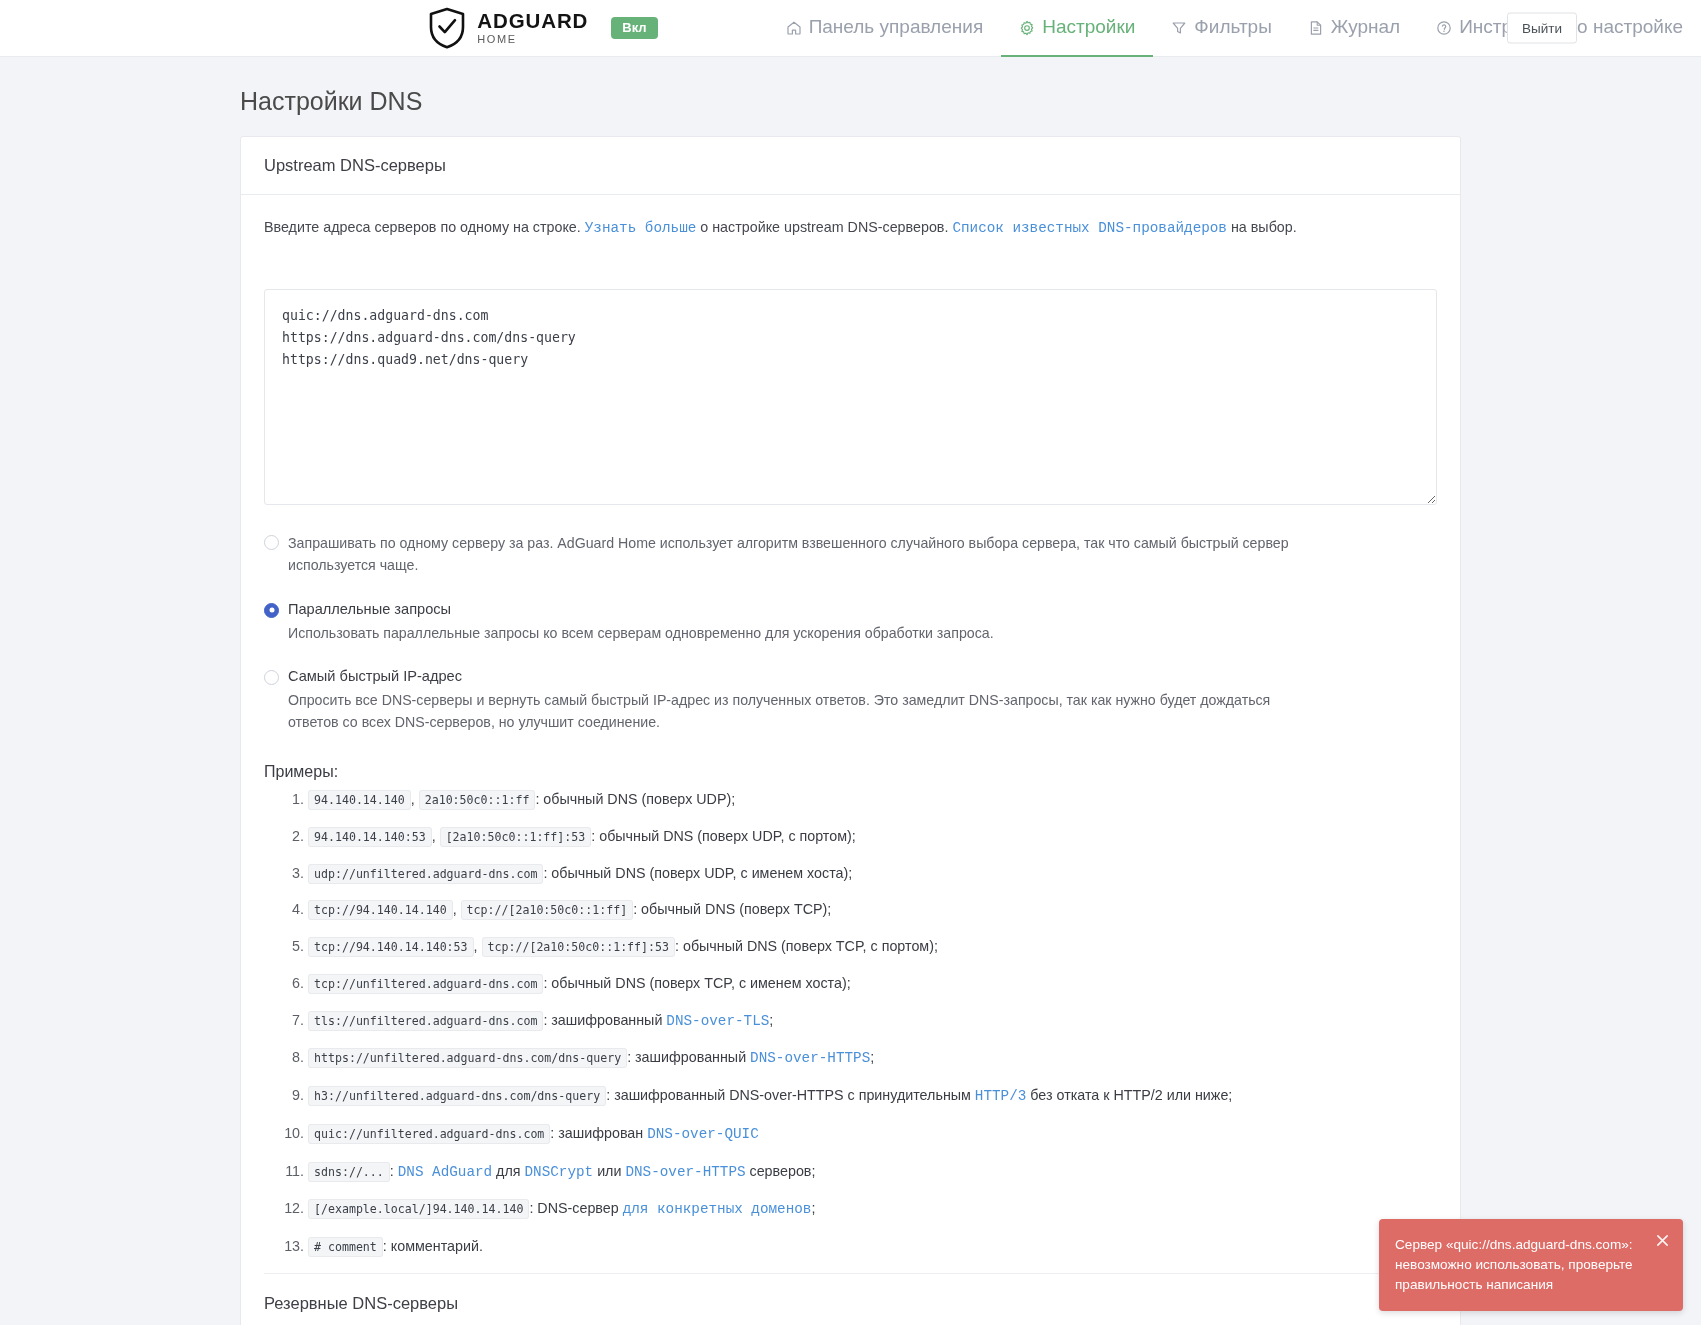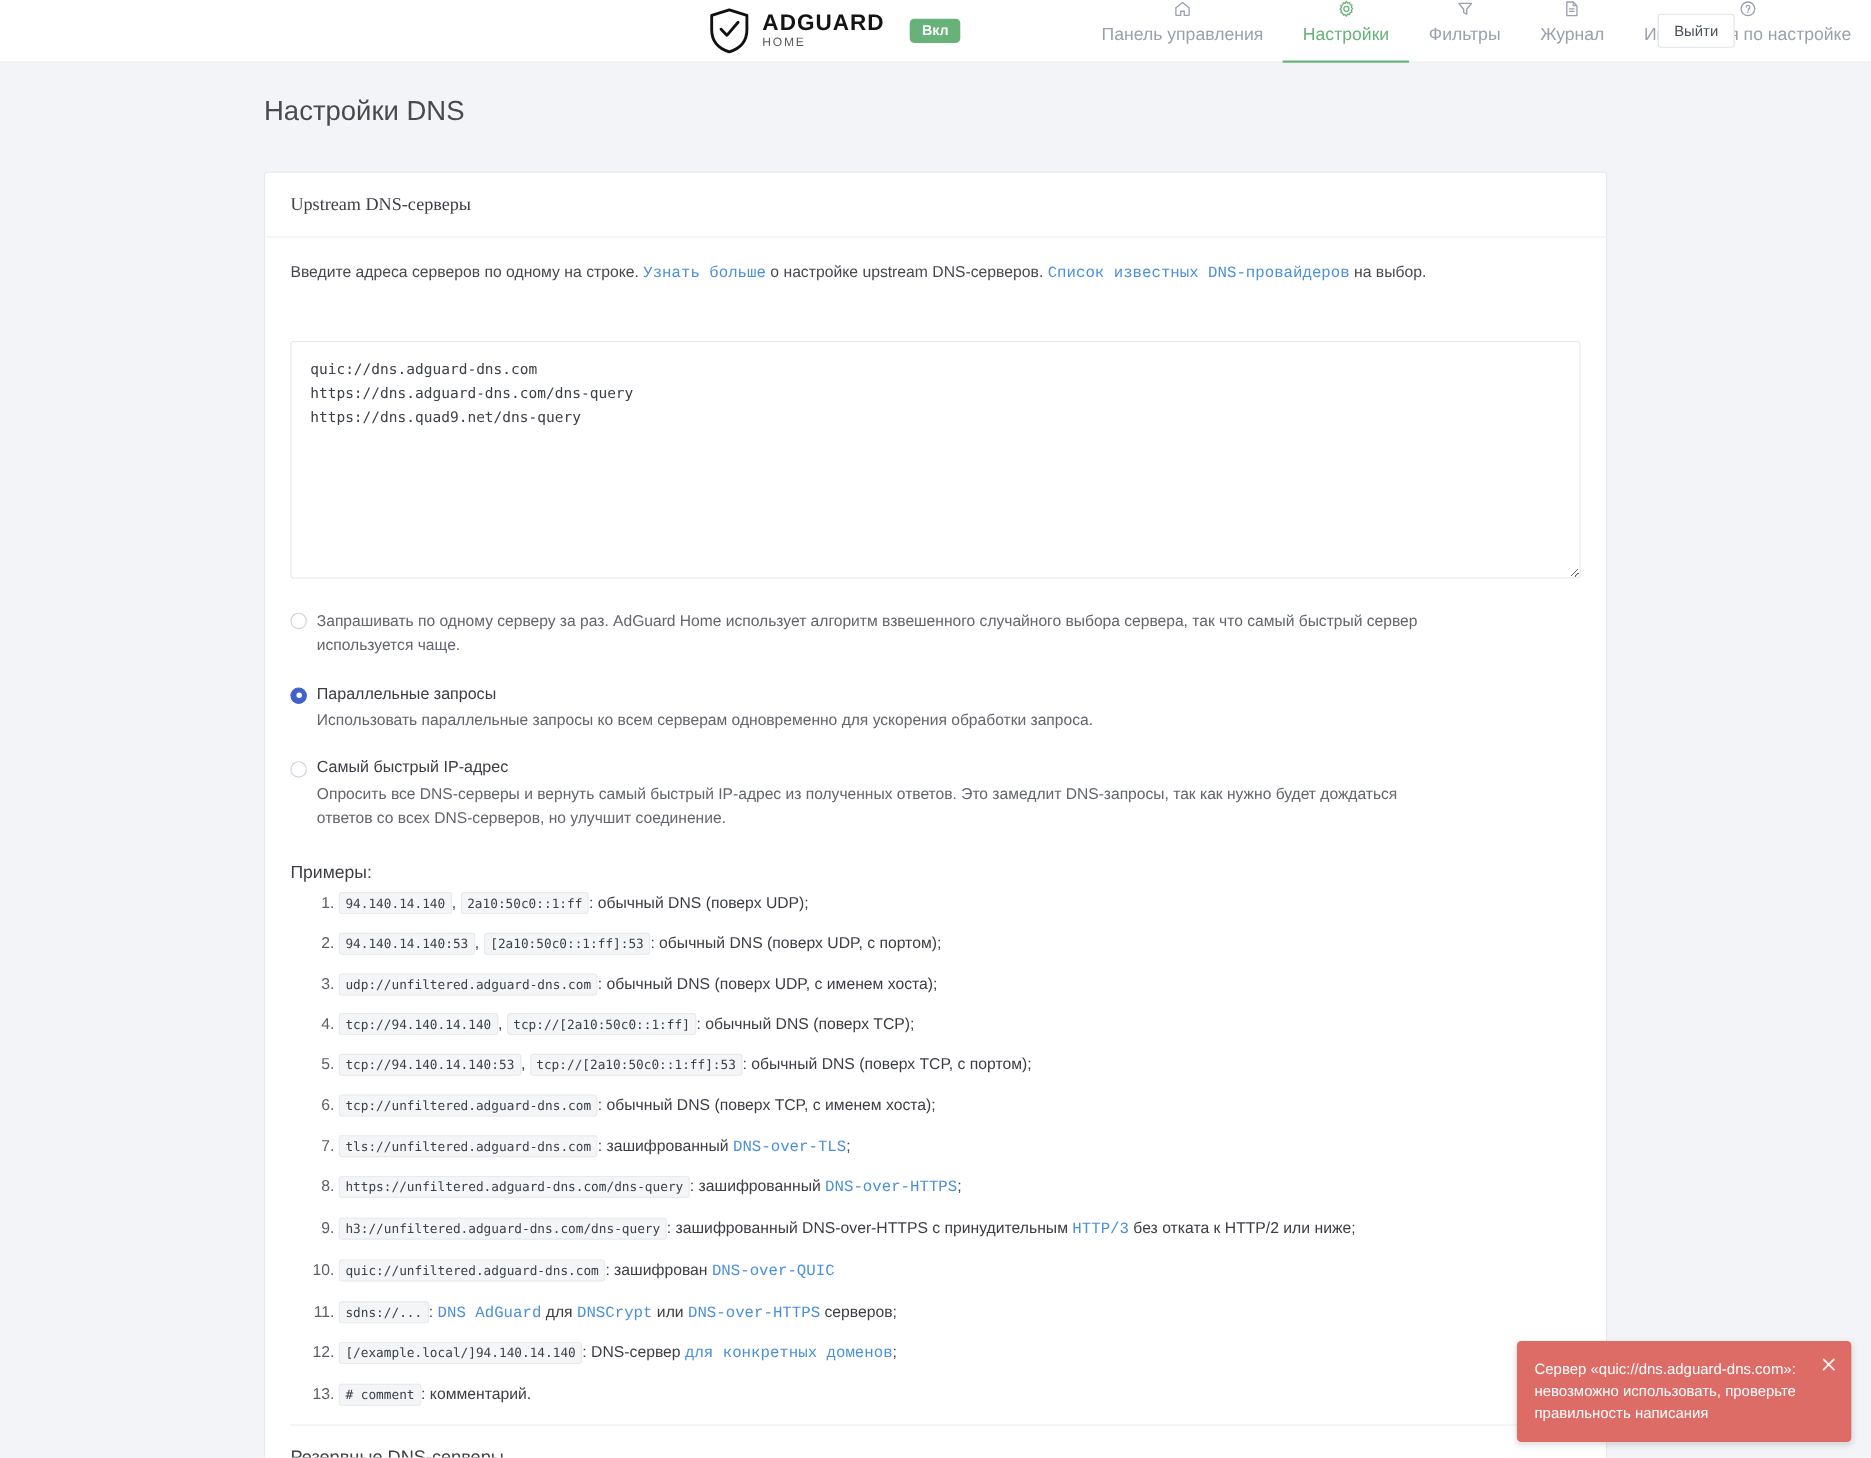--- a/index.html
+++ b/index.html
@@ -43,56 +43,55 @@
     line-height: 1.15;
   }
 
   .nav {
     display: flex; align-items: center; gap: 0;
     margin-left: 110px;
     height: 57px;
   }
   .nav-item {
     display: flex; align-items: center; gap: 7px;
-    color: #9aa0ac; font-size: 16px;
+    color: #9aa0ac; font-size: 19px;
     height: 57px; padding: 0 18px;
     text-decoration: none;
     border-bottom: 2px solid transparent;
     cursor: pointer;
     white-space: nowrap;
-    flex-direction: column;
   }
   .nav-item.active { color: #67b279; border-bottom-color: #67b279; }
   .nav-icon { width: 16px; height: 16px; display: inline-block; flex: 0 0 16px; }
 
   .logout-btn {
     position: absolute; right: 0px; top: 50%; transform: translateY(-50%);
     margin-right: 124px;
     border: 1px solid #dfe2e6; background: #fff;
     color: #495057; font-size: 13.5px;
     padding: 7px 14px; border-radius: 3px; cursor: pointer;
     font-family: inherit;
   }
 
   
   .page { padding: 0 240px; }
   .page-title {
     font-size: 25px; color: #4a4a4a; font-weight: 400;
-    margin: 30px 0 40px 0;
+    margin: 30px 0 20px 0;
   }
 
   .card {
     background: #fff;
     border: 1px solid #e7e9ee;
     border-radius: 3px;
   }
   .card-header {
     padding: 19px 23px;
     border-bottom: 1px solid #e9ecef;
-    font-size: 16.5px; color: #3f4047; font-weight: 400; font-family: Liberation Serif, serif;
+    font-size: 16.5px; color: #3f4047; font-weight: 400;
   }
   .card-body { padding: 22px 23px 24px 23px; }
 
   .intro { font-size: 14.3px; color: #46484f; margin-bottom: 14px; line-height: 1.5; }
   a.link { color: #4a90d9; text-decoration: none; cursor: pointer; font-family: Liberation Mono, monospace; }
 
   textarea.upstream {
     width: 100%;
     height: 216px;
     border: 1px solid #e4e7ec;

